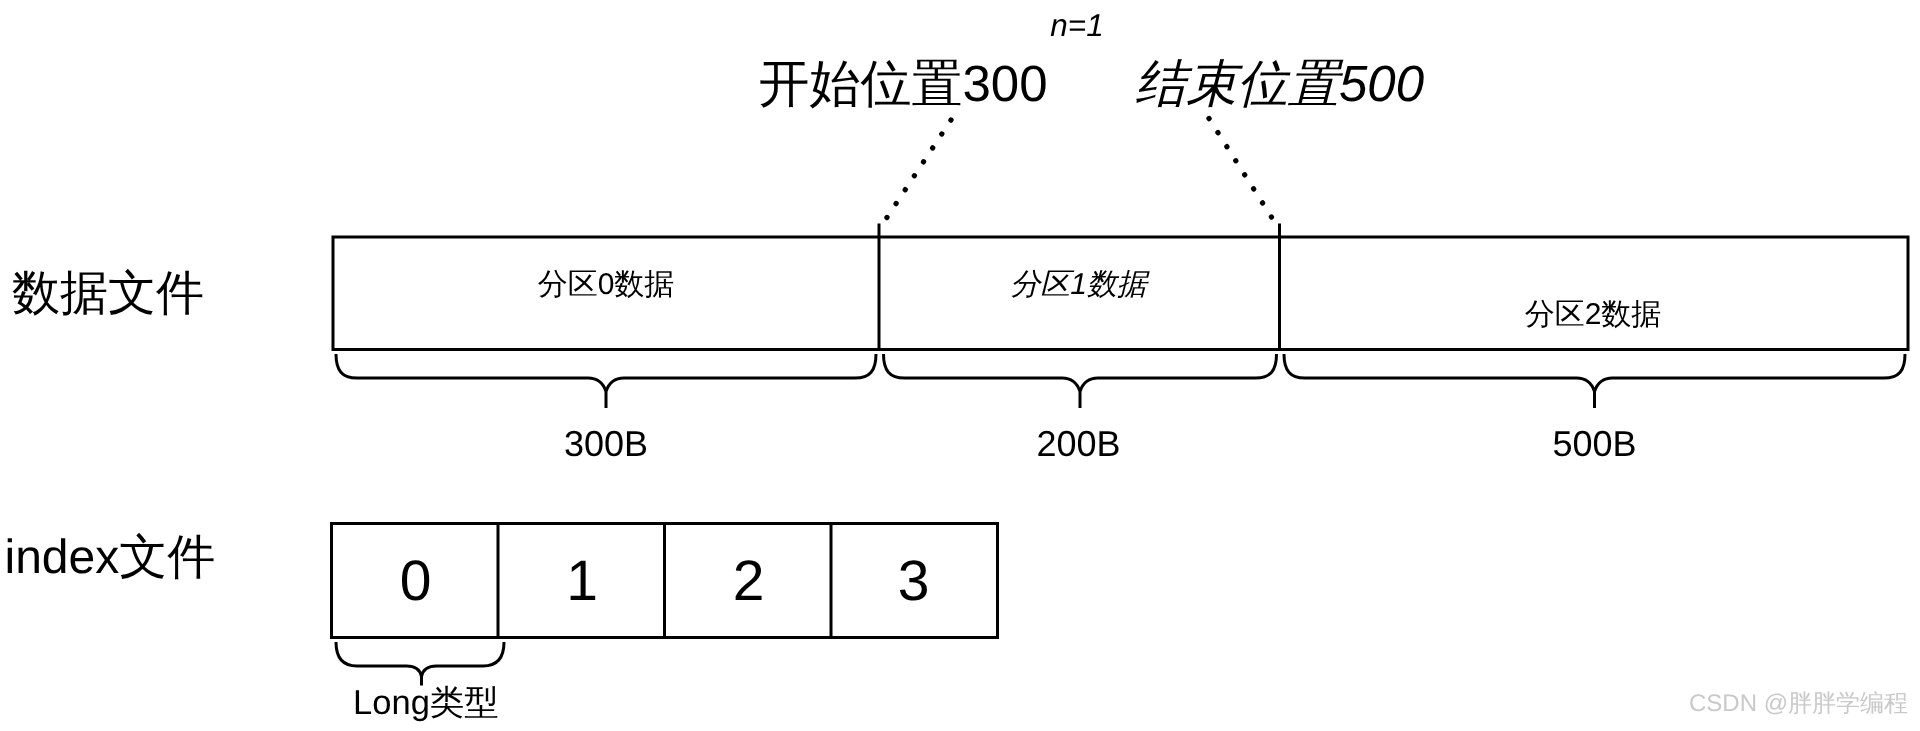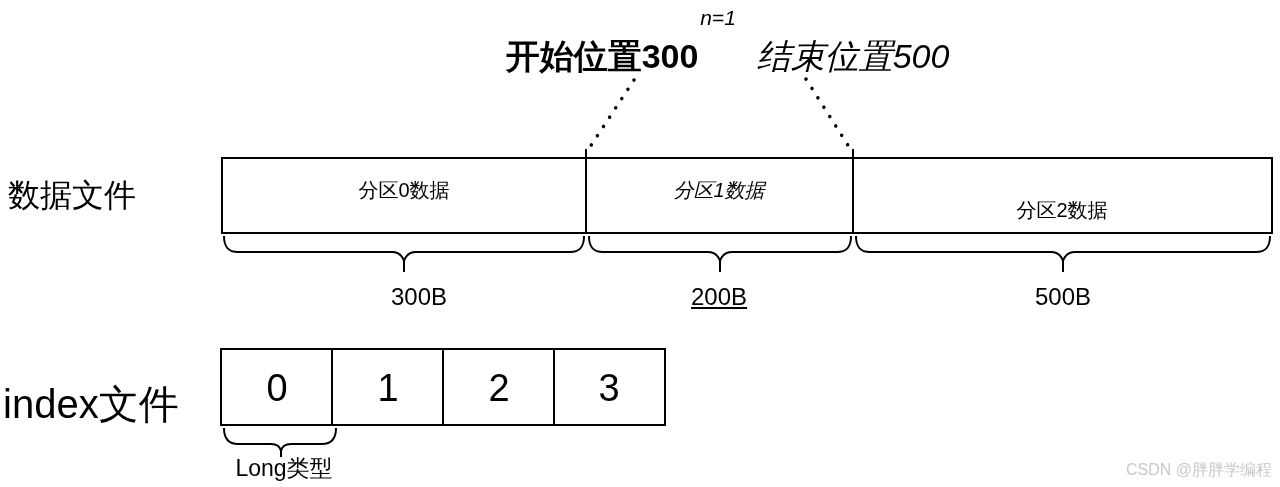--- a/index.html
+++ b/index.html
@@ -26,32 +26,32 @@
     white-space: nowrap;
     color: #000000;
     line-height: 1.2;
     text-align: right;
   }
   .ctr {
     transform: translateX(-50%);
     text-align: center;
   }
   .lbl-n          { left: 718px; top: 5px;   font-size: 21px; font-style: italic; }
-  .lbl-start      { left: 602px; top: 36px;  font-size: 34px; font-weight: bold; }
+  .lbl-start      { left: 602px; top: 36px;  font-size: 34px; }
   .lbl-end        { left: 853px; top: 36px;  font-size: 34px; font-style: italic; }
   .lbl-datafile   { left: 8px;   top: 176px; font-size: 32px; }
   .lbl-part       { top: 178px;  font-size: 20px; }
   .lbl-part-0     { left: 404px; }
   .lbl-part-1     { left: 719px; font-style: italic; }
   .lbl-part-2     { left: 1062px; margin-top: 20px; }
   .lbl-size       { top: 283px;  font-size: 24px; }
-  .lbl-size-0     { left: 419px; }
-  .lbl-size-1     { left: 719px; text-decoration: underline; }
+  .lbl-size-0     { left: 404px; }
+  .lbl-size-1     { left: 719px; }
   .lbl-size-2     { left: 1063px; }
-  .lbl-indexfile  { left: 3px;   top: 380px; font-size: 40px; }
+  .lbl-indexfile  { left: 3px;   top: 352px; font-size: 32px; }
   .lbl-digit      { top: 369px;  font-size: 38px; line-height: 1.05; }
   .lbl-digit-0    { left: 277px; }
   .lbl-digit-1    { left: 388px; }
   .lbl-digit-2    { left: 499px; }
   .lbl-digit-3    { left: 609px; }
   .lbl-long       { left: 284px; top: 455px; font-size: 23px; }
   .lbl-watermark  { right: 8px;  top: 460px; font-size: 16px; color: #c9c9c9; }
 </style>
 </head>
 <body>

